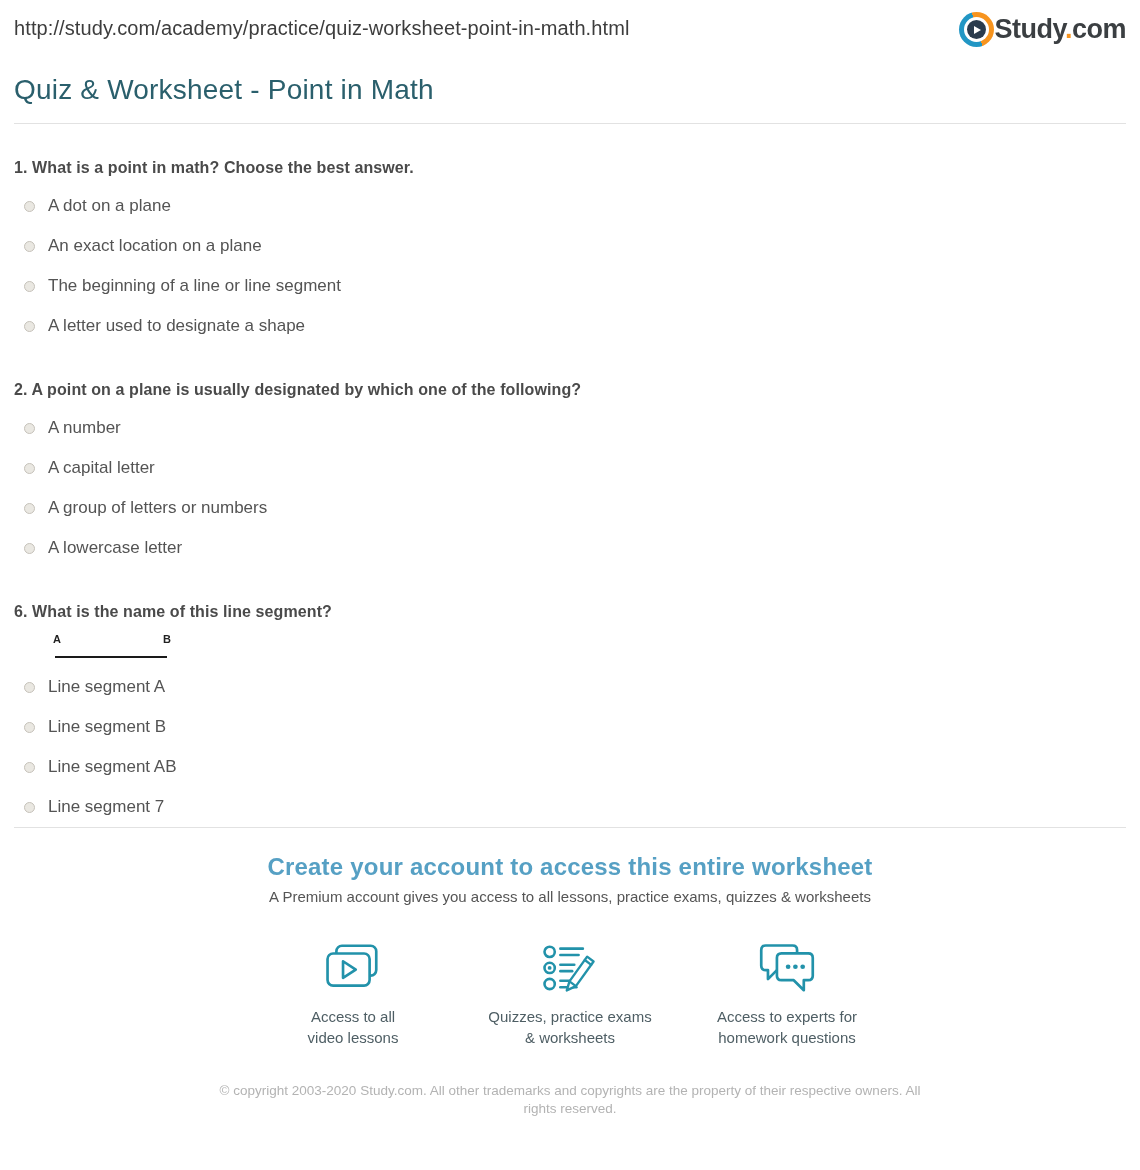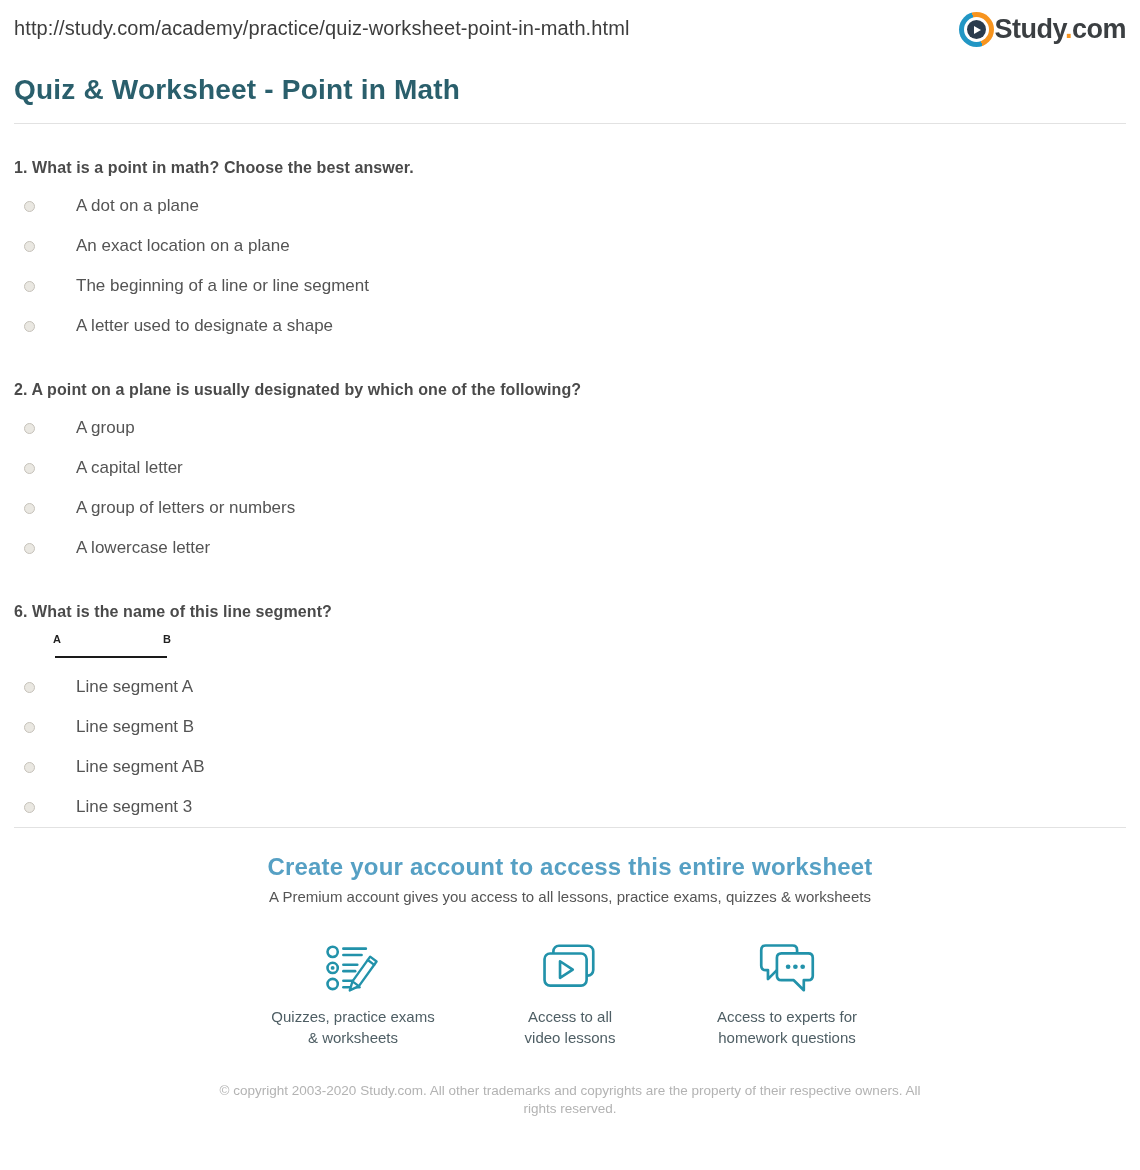--- a/index.html
+++ b/index.html
@@ -21,32 +21,32 @@
     display:flex; align-items:center; justify-content:center;
   }
   .logo-core { width:25px; height:25px; border-radius:50%; background:#fff; display:flex; align-items:center; justify-content:center; }
   .logo-play { width:19px; height:19px; border-radius:50%; background:#2a3b4d; display:flex; align-items:center; justify-content:center; }
   .logo-play i { display:block; width:0; height:0; margin-left:2px;
     border-left:7px solid #fff; border-top:4.5px solid transparent; border-bottom:4.5px solid transparent; }
   .logo-text { font-size:27px; font-weight:700; color:#3b3f42; letter-spacing:-0.5px; }
   .logo-text .dot { color:#f7941e; }
 
   
-  h1.page-title { margin:27px 0 17px; font-size:28px; font-weight:700; color:#2a5f6c; letter-spacing:0.2px; }
+  h1.page-title { margin:27px 0 17px; font-size:28px; font-weight:400; color:#2a5f6c; letter-spacing:0.2px; }
   hr.rule { border:none; border-top:1px solid #e2e2e2; margin:0; }
 
   
   h2.q-heading { margin:35px 0 9px; font-size:16px; font-weight:700; color:#4a4a4a; letter-spacing:0.1px; }
   .option { display:flex; align-items:center; height:40px; margin-left:10px; cursor:pointer; }
   .radio {
     width:11px; height:11px; border-radius:50%;
     background:#eae8e2; border:1px solid #c6c2ba;
     margin-right:13px; flex:0 0 auto;
   }
-  .option-label { font-size:17px; color:#545454;margin-left:28px; }
+  .option-label { font-size:17px; color:#545454; }
 
   .segment-figure { position:relative; width:112px; height:26px; margin:12px 0 8px 41px; }
   .seg-label { position:absolute; top:0; font-size:11px; font-weight:700; color:#222; }
   .seg-label.left { left:-2px; }
   .seg-label.right { right:-4px; }
   .seg-line { position:absolute; left:0; right:0; bottom:1px; height:2px; background:#1a1a1a; }
 
   
   .cta-rule { margin-top:27px; }
   h3.cta-heading { margin:25px 0 7px; text-align:center; font-size:24px; font-weight:700; color:#56a0c4; letter-spacing:0.2px; }
@@ -102,21 +102,21 @@
     <div class="option">
       <span class="radio"></span>
       <span class="option-label">A letter used to designate a shape</span>
     </div>
   </section>
 
   <section>
     <h2 class="q-heading">2. A point on a plane is usually designated by which one of the following?</h2>
     <div class="option">
       <span class="radio"></span>
-      <span class="option-label">A group</span>
+      <span class="option-label">A number</span>
     </div>
     <div class="option">
       <span class="radio"></span>
       <span class="option-label">A capital letter</span>
     </div>
     <div class="option">
       <span class="radio"></span>
       <span class="option-label">A group of letters or numbers</span>
     </div>
     <div class="option">
@@ -139,31 +139,45 @@
     <div class="option">
       <span class="radio"></span>
       <span class="option-label">Line segment B</span>
     </div>
     <div class="option">
       <span class="radio"></span>
       <span class="option-label">Line segment AB</span>
     </div>
     <div class="option">
       <span class="radio"></span>
-      <span class="option-label">Line segment 3</span>
+      <span class="option-label">Line segment 7</span>
     </div>
   </section>
 
   <hr class="rule cta-rule">
 
   <section>
     <h3 class="cta-heading">Create your account to access this entire worksheet</h3>
     <p class="cta-sub">A Premium account gives you access to all lessons, practice exams, quizzes &amp; worksheets</p>
 
     <div class="features">
+
+      <div class="feature">
+        <div class="feature-icon">
+          <svg width="62" height="56" viewBox="0 0 56 50" fill="none" stroke="#2292aa" stroke-width="2.4" stroke-linejoin="round" stroke-linecap="round">
+            <rect x="13" y="4" width="36" height="27" rx="5"></rect>
+            <rect x="5" y="11" width="38" height="29" rx="5" fill="#fff"></rect>
+            <polygon points="19,18 30.5,25.5 19,33"></polygon>
+          </svg>
+        </div>
+        <div class="feature-label">
+          <span>Access to all</span><br>
+          <span>video lessons</span>
+        </div>
+      </div>
 
       <div class="feature">
         <div class="feature-icon">
           <svg width="60" height="56" viewBox="0 0 56 50" fill="none" stroke="#2292aa" stroke-width="2.4" stroke-linejoin="round" stroke-linecap="round">
             <circle cx="9" cy="9" r="4.8"></circle>
             <circle cx="9" cy="24" r="4.8"></circle>
             <circle cx="9" cy="39" r="4.8"></circle>
             <circle cx="9" cy="24" r="1.8" fill="#2292aa" stroke="none"></circle>
             <line x1="19" y1="6" x2="40" y2="6"></line>
             <line x1="19" y1="12" x2="36" y2="12"></line>
@@ -177,34 +191,20 @@
           </svg>
         </div>
         <div class="feature-label">
           <span>Quizzes, practice exams</span><br>
           <span>&amp; worksheets</span>
         </div>
       </div>
 
       <div class="feature">
         <div class="feature-icon">
-          <svg width="62" height="56" viewBox="0 0 56 50" fill="none" stroke="#2292aa" stroke-width="2.4" stroke-linejoin="round" stroke-linecap="round">
-            <rect x="13" y="4" width="36" height="27" rx="5"></rect>
-            <rect x="5" y="11" width="38" height="29" rx="5" fill="#fff"></rect>
-            <polygon points="19,18 30.5,25.5 19,33"></polygon>
-          </svg>
-        </div>
-        <div class="feature-label">
-          <span>Access to all</span><br>
-          <span>video lessons</span>
-        </div>
-      </div>
-
-      <div class="feature">
-        <div class="feature-icon">
           <svg width="66" height="56" viewBox="0 0 58 50" fill="none" stroke="#2292aa" stroke-width="2.4" stroke-linejoin="round" stroke-linecap="round">
             <path d="M10 4 H34 Q38 4 38 8 V22 Q38 26 34 26 H20 L12 34 V26 H10 Q6 26 6 22 V8 Q6 4 10 4 Z"></path>
             <path d="M24 11 H48 Q52 11 52 15 V31 Q52 35 48 35 H44 V44 L35 35 H24 Q20 35 20 31 V15 Q20 11 24 11 Z" fill="#fff"></path>
             <circle cx="30" cy="23" r="2.1" fill="#2292aa" stroke="none"></circle>
             <circle cx="36.5" cy="23" r="2.1" fill="#2292aa" stroke="none"></circle>
             <circle cx="43" cy="23" r="2.1" fill="#2292aa" stroke="none"></circle>
           </svg>
         </div>
         <div class="feature-label">
           <span>Access to experts for</span><br>

